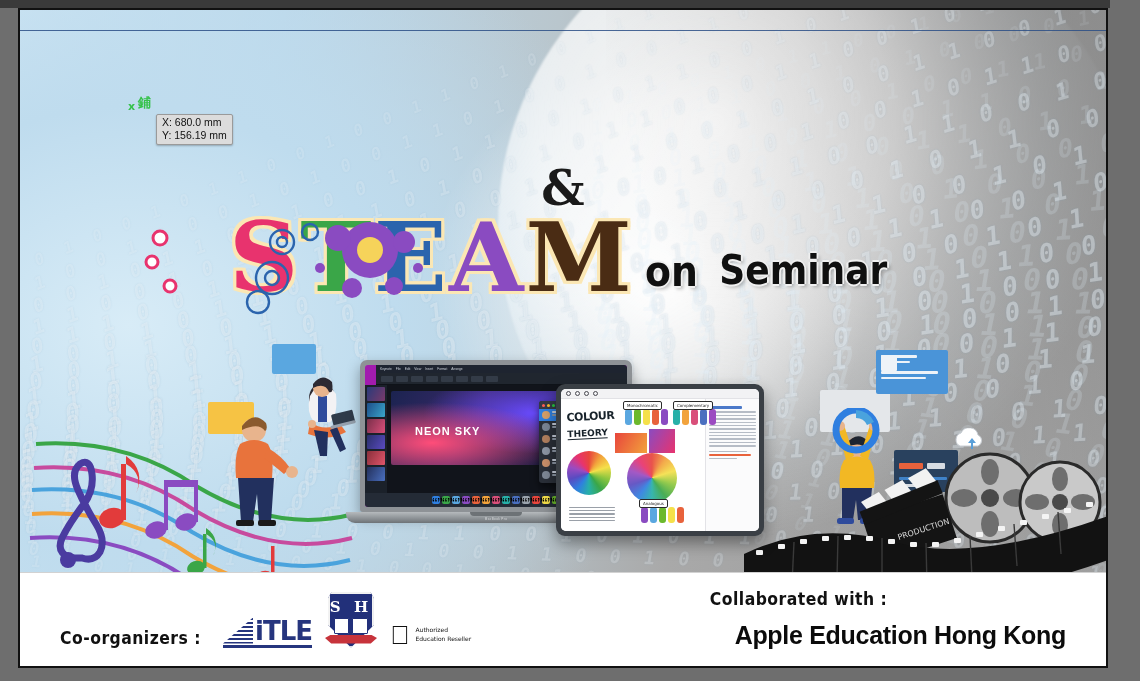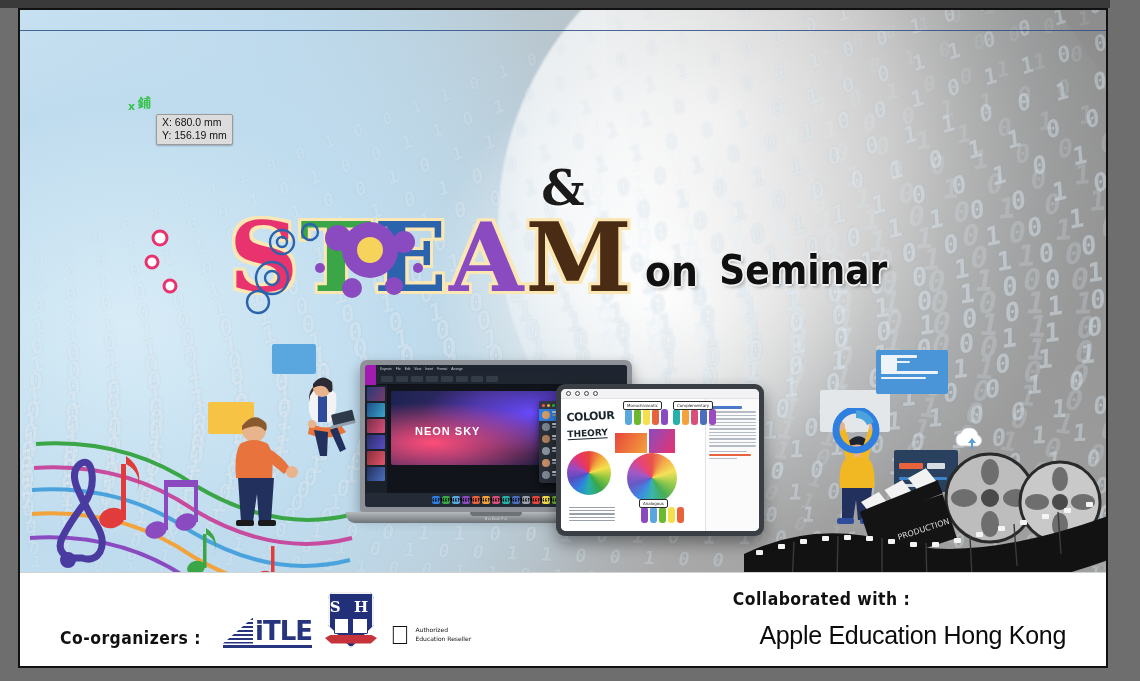--- a/index.html
+++ b/index.html
@@ -308,21 +308,21 @@
   .logo-dtsl { display:flex; align-items:center; gap:3px; }
   .dtsl-mark { width:32px; height:38px; position:relative; }
   .dtsl-txt { font-family:"DejaVu Sans",sans-serif; font-weight:400; font-size:26px; color:#6cb92d; letter-spacing:-.5px; }
 
   .logo-apple { display:flex; align-items:center; gap:6px; }
   .apple-glyph { font-size:26px; color:#111; line-height:1; }
   .apple-txt { font-family:"DejaVu Sans",sans-serif; font-size:6px; color:#111; line-height:1.45; }
 
   .foot-right { margin-left:auto; padding-right:40px; text-align:left; }
   .apple-edu {
-    font-family:"Liberation Sans",sans-serif; font-weight:400; font-size:25px; color:#0b0b0b;
+    font-family:"Liberation Sans",sans-serif; font-weight:700; font-size:25px; color:#0b0b0b;
     letter-spacing:-.3px; margin-top:12px; margin-left:40px; white-space:nowrap;
   }
 
   
   .cursor { position:absolute; left:128px; top:100px; z-index:60; }
   .cur-cross { position:absolute; font-family:"DejaVu Sans",sans-serif; font-size:11px; color:#35c24a; font-weight:700; }
   .cur-char { position:absolute; left:10px; top:-6px; font-size:13px; color:#35c24a; font-weight:700; font-family:"DejaVu Sans",sans-serif; }
   .tooltip {
     position:absolute; left:156px; top:114px; z-index:61;
     background:#dcdcdc; border:1px solid #9a9a9a; border-radius:2px;

